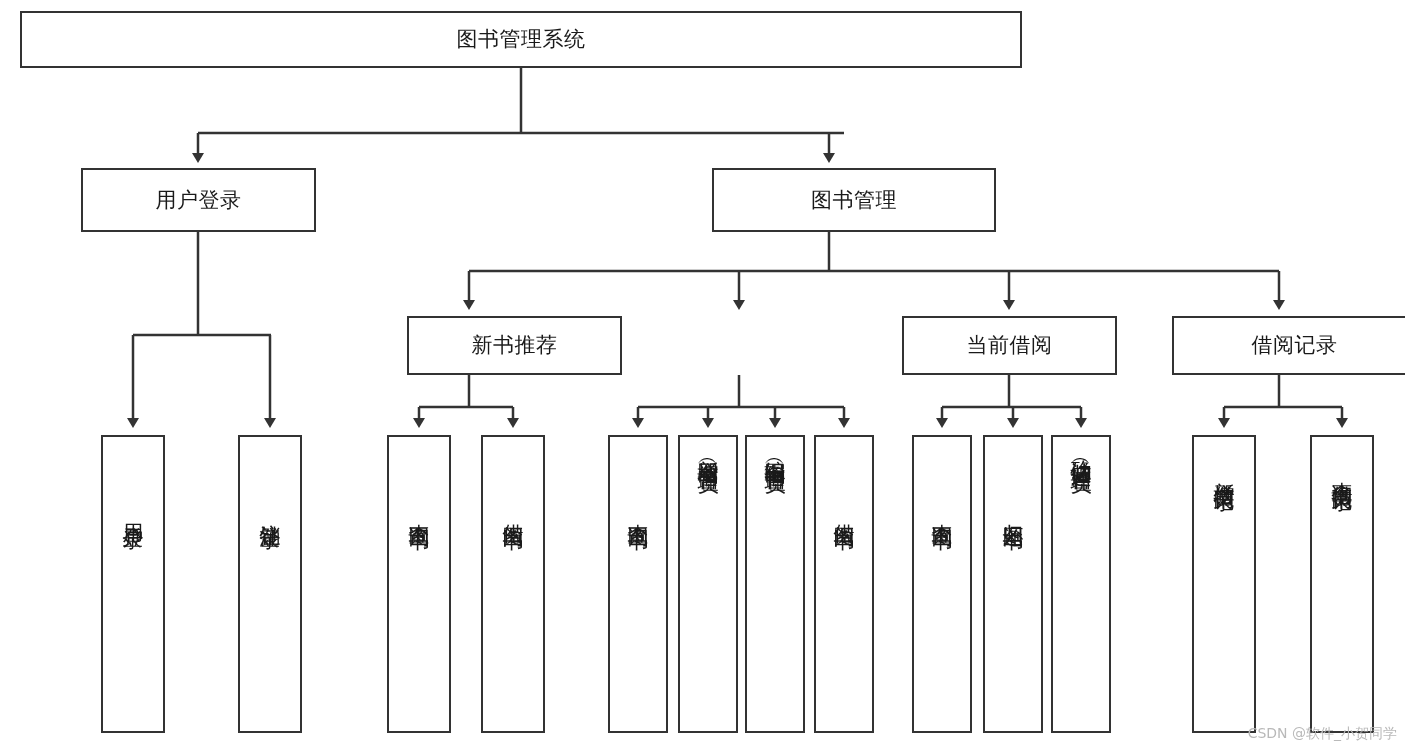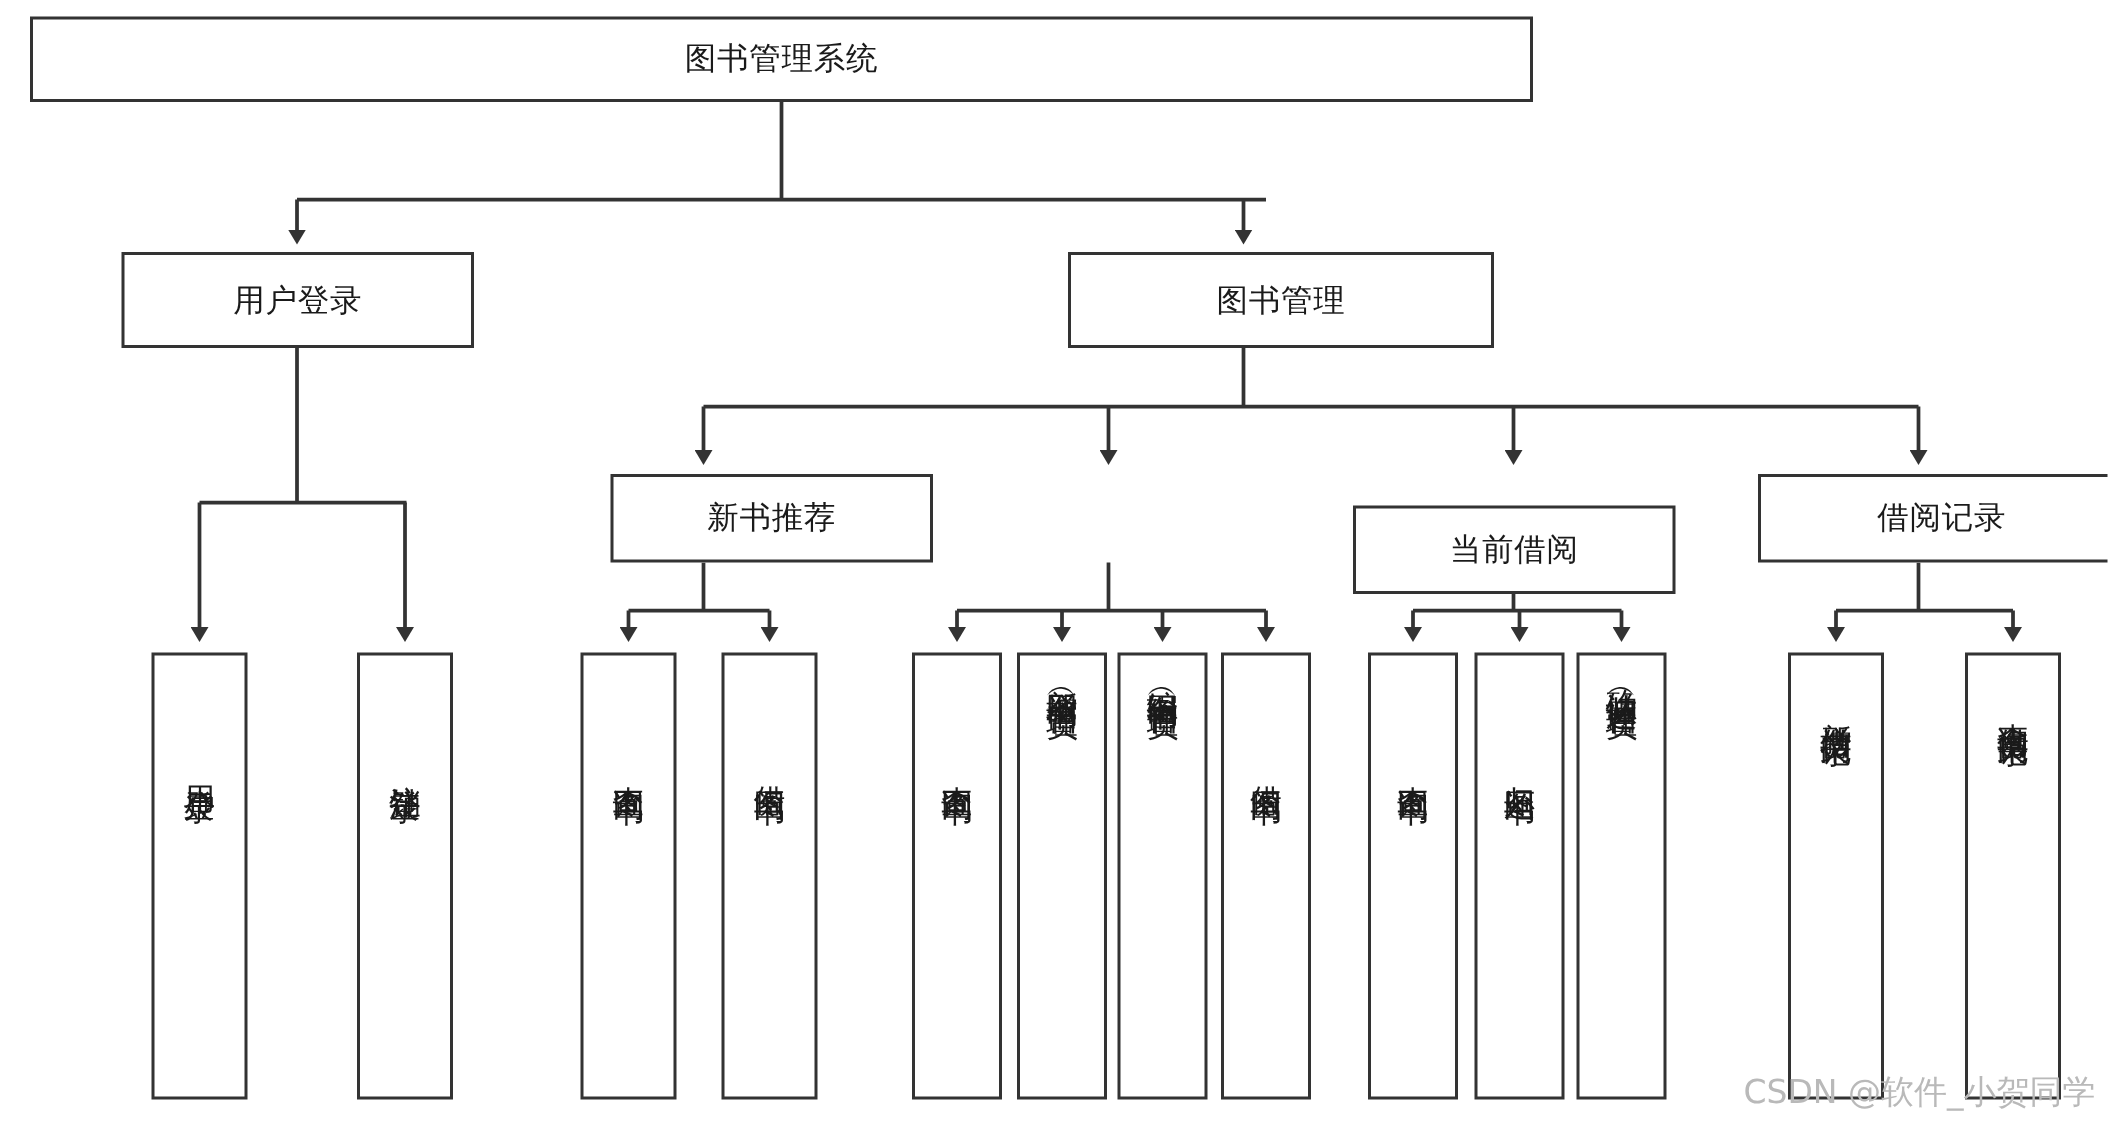--- a/index.html
+++ b/index.html
@@ -65,21 +65,21 @@
     font-size: 21px;
     line-height: 1.05;
     letter-spacing: 2px;
     height: auto;
     max-height: 290px;
   }
   .watermark {
     position: absolute;
     right: 8px;
     bottom: 4px;
-    font-size: 22px;
+    font-size: 14px;
     color: #b9b9b9;
     z-index: 5;
     white-space: nowrap;
     font-family: "DejaVu Sans", "Liberation Sans", sans-serif;
   }
 </style>
 </head>
 <body>
 
 <div id="diagram-root">
@@ -153,21 +153,21 @@
   <div class="node horiz" style="left:81px; top:168px; width:235px; height:64px;">
     <span class="label">用户登录</span>
   </div>
   <div class="node horiz" style="left:712px; top:168px; width:284px; height:64px;">
     <span class="label">图书管理</span>
   </div>
 
   <div class="node horiz" style="left:362px; top:316px; width:215px; height:59px;margin-left:45px;">
     <span class="label">新书推荐</span>
   </div>
-  <div class="node horiz" style="left:902px; top:316px; width:215px; height:59px;margin-top:21px;">
+  <div class="node horiz" style="left:902px; top:316px; width:215px; height:59px;">
     <span class="label">当前借阅</span>
   </div>
   <div class="node horiz" style="left:1172px; top:316px; width:245px; height:59px;">
     <span class="label">借阅记录</span>
   </div>
 
   <div class="node vert" style="left:101px; top:435px; width:64px; height:298px; padding-top:70px;">
     <span class="label">用户登录</span>
   </div>
   <div class="node vert" style="left:238px; top:435px; width:64px; height:298px; padding-top:70px;">

